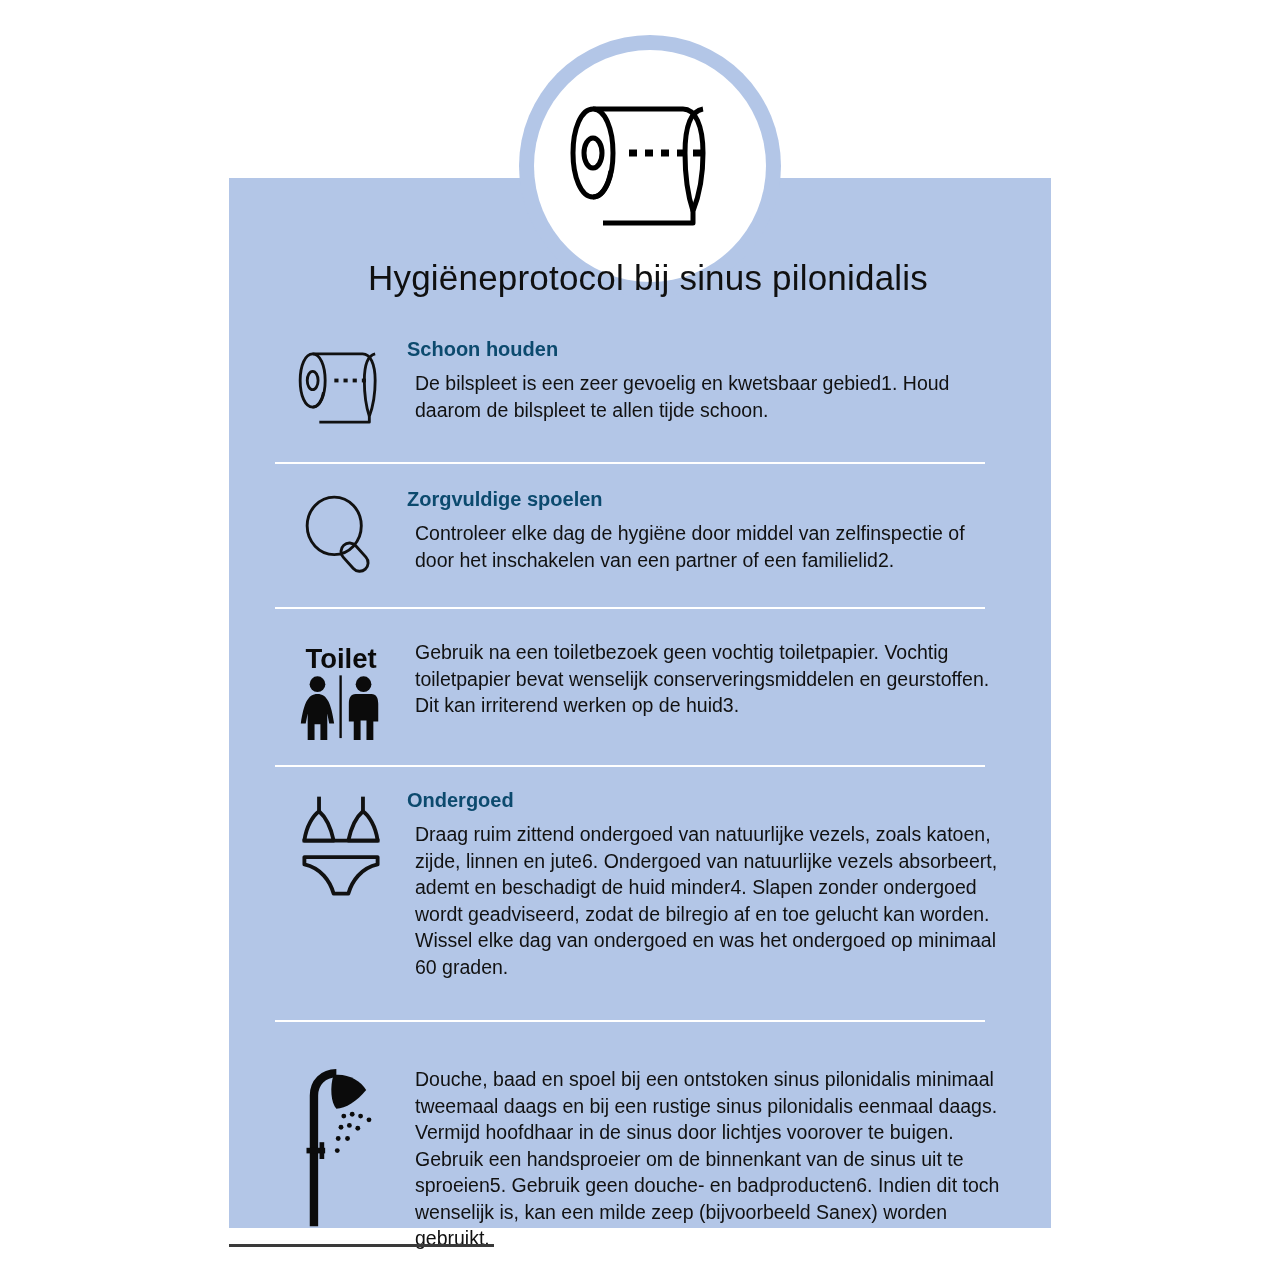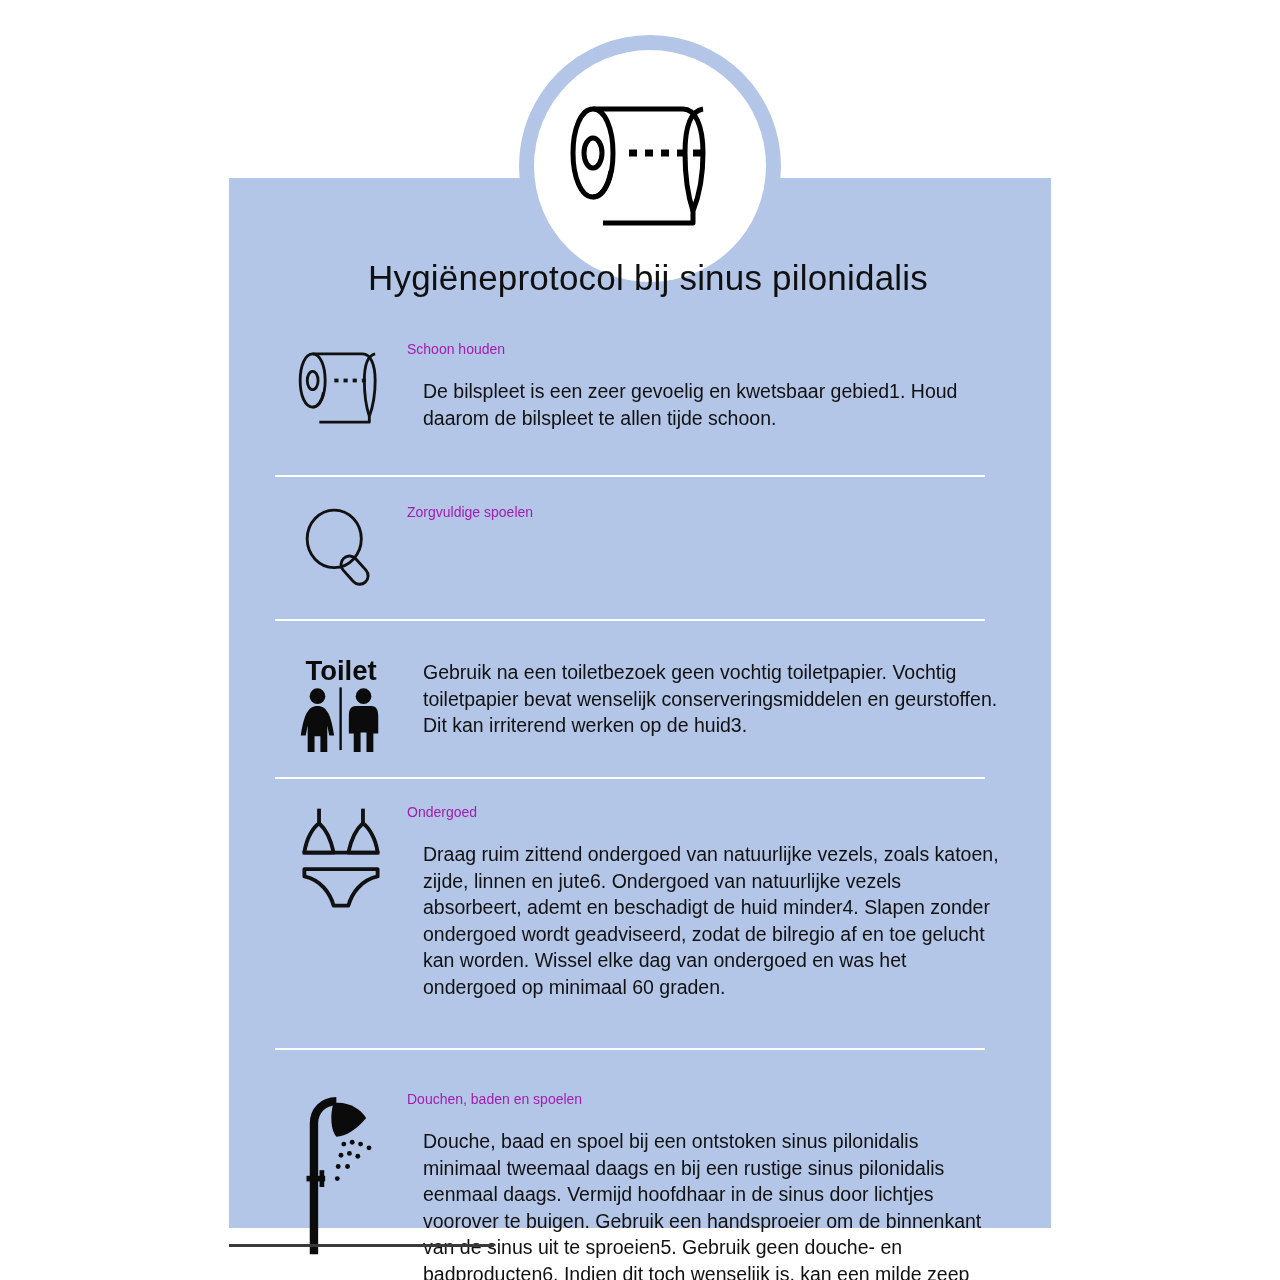--- a/index.html
+++ b/index.html
@@ -83,32 +83,32 @@
     display: flex;
     justify-content: center;
     padding-top: 6px;
   }
   .row-icon svg { display: block; }
   .row-text {
     flex: 1 1 auto;
     padding-right: 36px;
   }
   .row-heading {
-    font-size: 14px;
+    font-size: 20px;
     line-height: 26px;
-    font-weight: 400;
-    color: #a21caf;
+    font-weight: 700;
+    color: #0c4a6e;
     margin: 0 0 1px 0;
   }
   .row-body {
     font-size: 19.5px;
     line-height: 26.5px;
     font-weight: 400;
     color: #111111;
-    margin: 16px;
+    margin: 8px;
   }
   .separator {
     height: 2px;
     background: #ffffff;
     margin: 0 66px 0 46px;
   }
 
   
   .row.r1 { padding-bottom: 28px; }
   .row.r2 { padding-top: 22px; padding-bottom: 26px; }
@@ -189,20 +189,21 @@
     <div class="row-icon">
       <span>
         <svg width="86" height="88" viewBox="0 0 100 104" fill="none" stroke="#111" stroke-width="3.4">
           <ellipse cx="42" cy="40" rx="32" ry="34"></ellipse>
           <rect x="56" y="58" width="20" height="38" rx="10" transform="rotate(-42 66 77)"></rect>
         </svg>
       </span>
     </div>
     <div class="row-text">
       <p class="row-heading">Zorgvuldige spoelen</p>
+      <p class="row-body">Controleer elke dag de hygiëne door middel van zelfinspectie of door het inschakelen van een partner of een familielid2.</p>
     </div>
   </div>
 
   <div class="separator"></div>
 
   <div class="row r3">
     <div class="row-icon">
       <span>
         <svg width="98" height="100" viewBox="0 0 100 102" fill="#0b0b0b">
           <text x="50" y="26" text-anchor="middle" font-family="Liberation Sans, sans-serif" font-size="28" font-weight="bold" fill="#0b0b0b">Toilet</text>
@@ -264,20 +265,19 @@
             <circle cx="42" cy="82" r="2.6"></circle>
               <circle cx="52" cy="82" r="2.6"></circle>
             <circle cx="41" cy="95" r="2.6"></circle>
           </g>
           <rect x="8" y="92" width="20" height="6" fill="#0b0b0b"></rect>
           <rect x="22" y="86" width="5" height="18" fill="#0b0b0b"></rect>
         </svg>
       </span>
     </div>
     <div class="row-text">
-      <p class="row-heading">Douchen, baden en spoelen</p>
       <p class="row-body">Douche, baad en spoel bij een ontstoken sinus pilonidalis minimaal tweemaal daags en bij een rustige sinus pilonidalis eenmaal daags. Vermijd hoofdhaar in de sinus door lichtjes voorover te buigen. Gebruik een handsproeier om de binnenkant van de sinus uit te sproeien5. Gebruik geen douche- en badproducten6. Indien dit toch wenselijk is, kan een milde zeep (bijvoorbeeld Sanex) worden gebruikt.</p>
     </div>
   </div>
 
 </div>
 
 <div class="bottom-rule"></div>
 
 </body></html>

